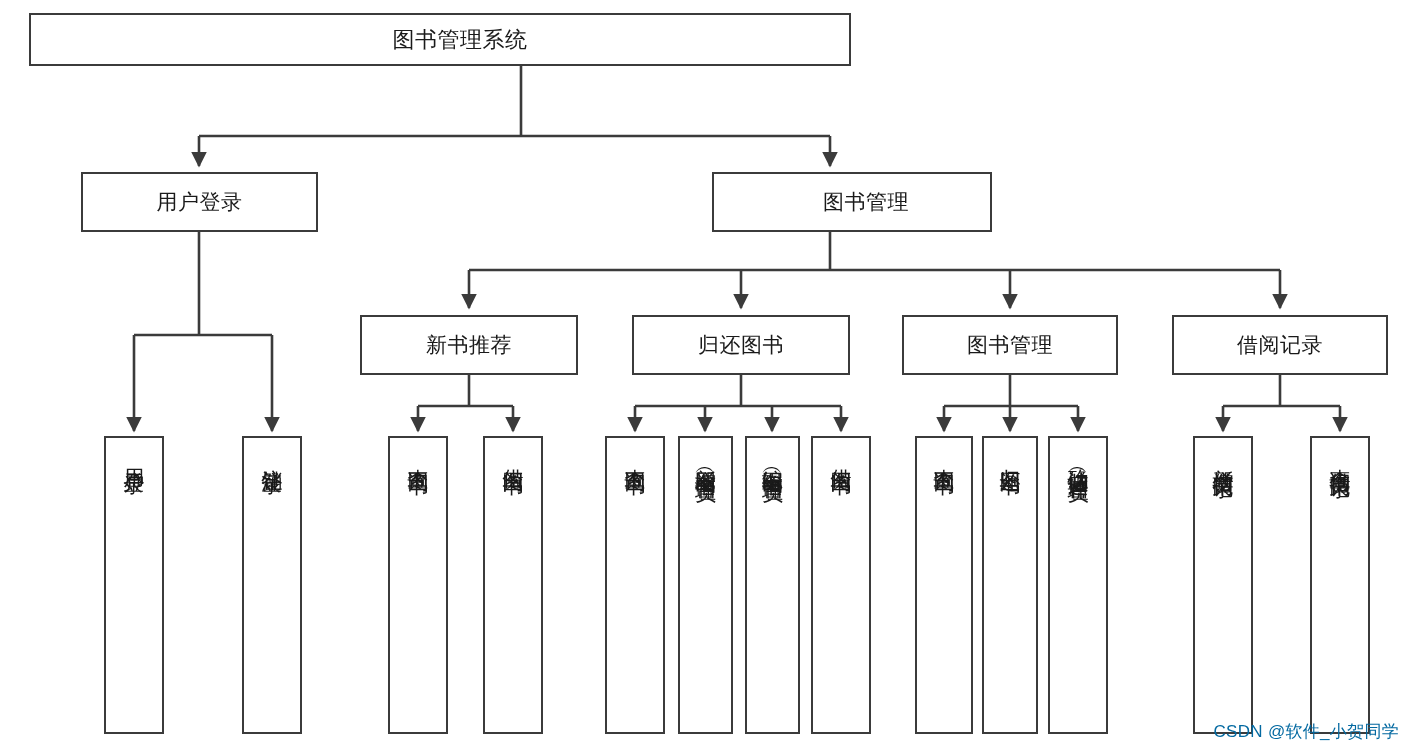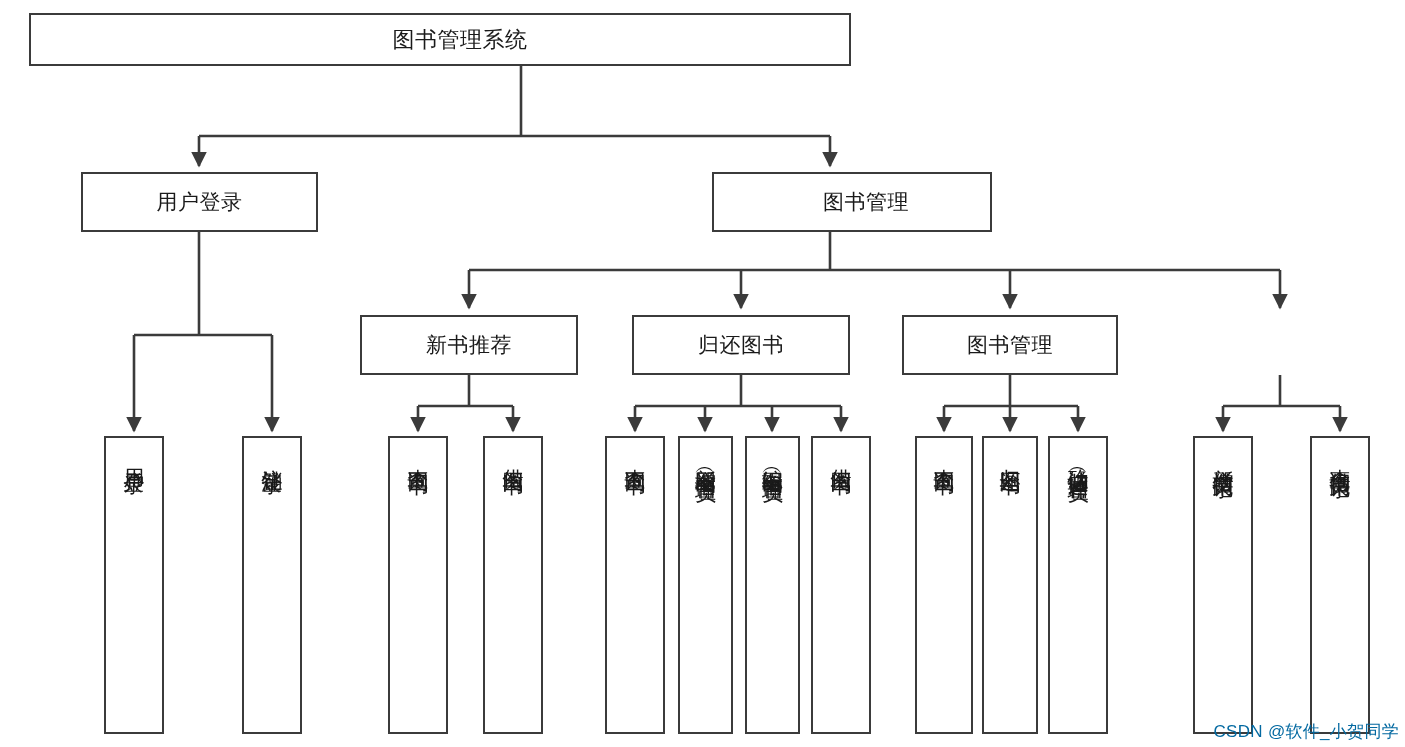--- a/index.html
+++ b/index.html
@@ -151,20 +151,23 @@
   </div>
 
   <div class="node horiz" style="left:632px; top:315px; width:218px; height:60px;">
     <span class="label">归还图书</span>
   </div>
 
   <div class="node horiz" style="left:902px; top:315px; width:216px; height:60px;">
     <span class="label">图书管理</span>
   </div>
 
+  <div class="node horiz" style="left:1172px; top:315px; width:216px; height:60px;">
+    <span class="label">借阅记录</span>
+  </div>
 
   <div class="node leaf" style="left:104px; top:436px; width:60px; height:298px;">
     <span class="label">用户登录</span>
   </div>
 
   <div class="node leaf" style="left:242px; top:436px; width:60px; height:298px;">
     <span class="label">注销登录</span>
   </div>
 
   <div class="node leaf" style="left:388px; top:436px; width:60px; height:298px;">

